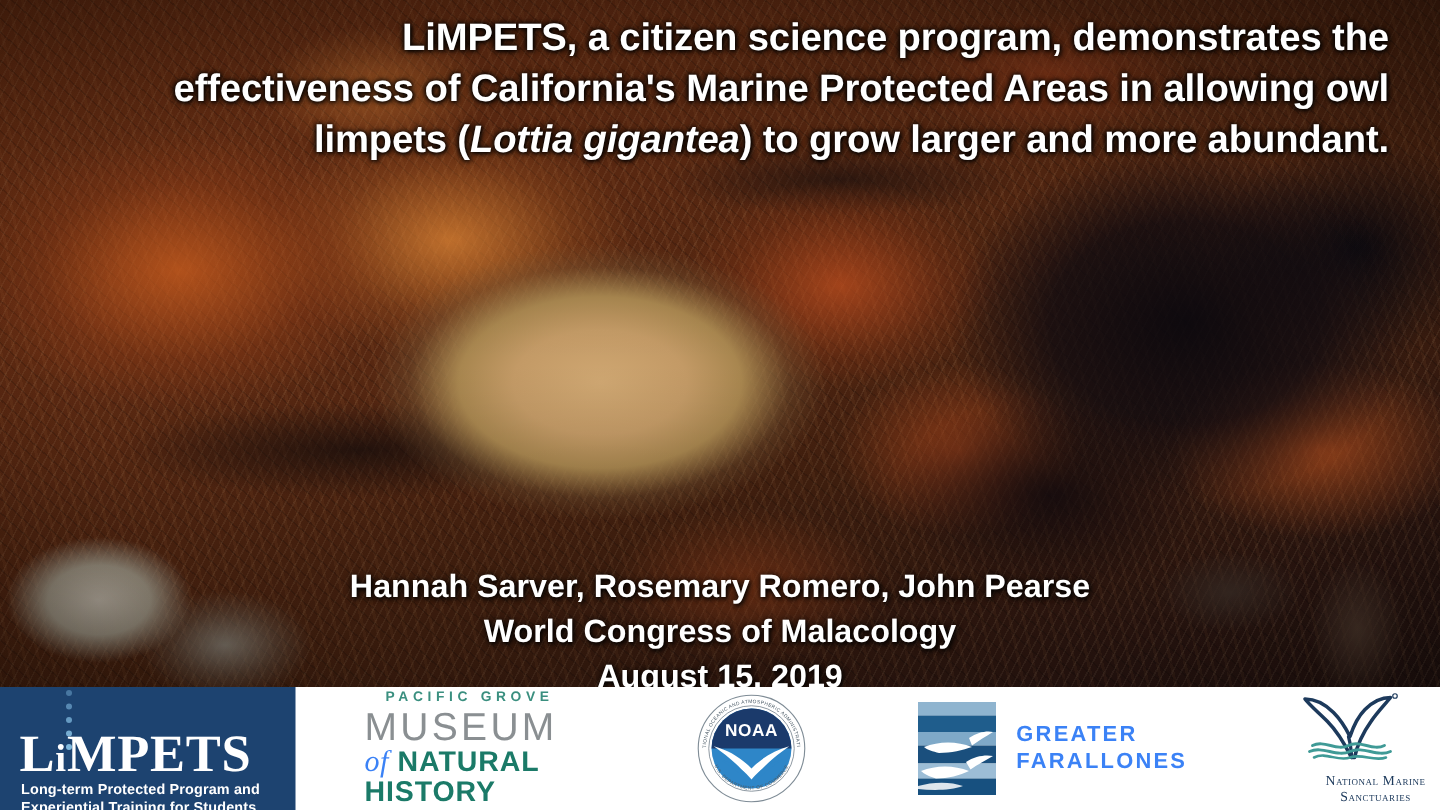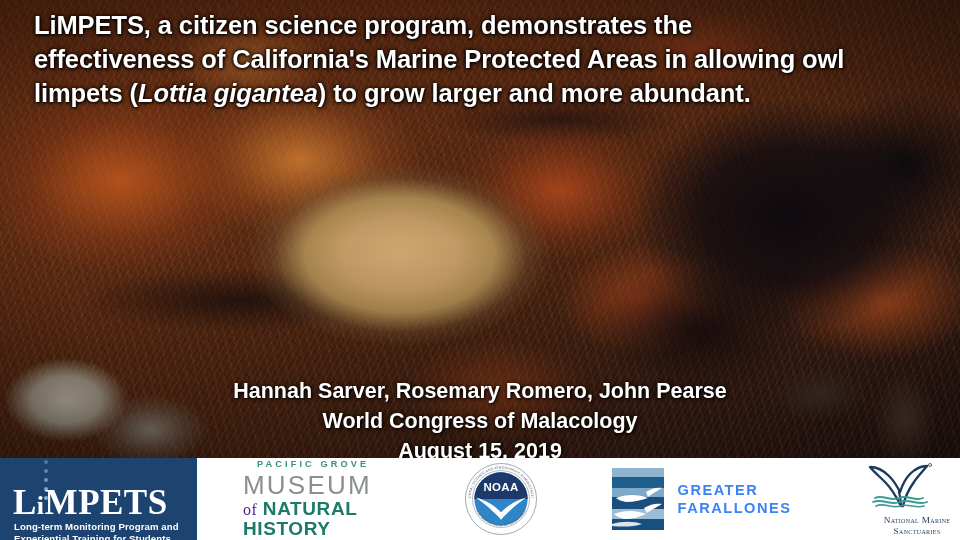--- a/index.html
+++ b/index.html
@@ -65,21 +65,21 @@
       radial-gradient(ellipse 760px 430px at 480px 250px, rgba(0,0,0,0) 55%, rgba(0,0,0,0.42) 100%),
       linear-gradient(to bottom, rgba(0,0,0,0.30) 0%, rgba(0,0,0,0.05) 22%, rgba(0,0,0,0.0) 45%, rgba(0,0,0,0.22) 88%, rgba(0,0,0,0.35) 100%);
   }
 
   
   .title {
     position: absolute;
     left: 34px;
     right: 34px;
     top: 8px;
-    text-align: left;
+    text-align: right;
     color: #ffffff;
     font-size: 25.5px;
     font-weight: bold;
     line-height: 34px;
     letter-spacing: -0.1px;
     text-shadow:
       0 0 5px rgba(0,0,0,0.85),
       1px 1px 3px rgba(0,0,0,0.9),
       -1px 0 3px rgba(0,0,0,0.6);
   }
@@ -189,23 +189,24 @@
     font-weight: normal;
     margin-bottom: 1px;
   }
   .pgmnh .l3 {
     font-size: 19px;
     letter-spacing: 0.4px;
     margin-bottom: 1px;
     white-space: nowrap;
   }
   .pgmnh .l3 .of {
-    color: #4c1d95;
+    color: #3b82f6;
     font-family: "Liberation Serif", serif;
-    font-size: 16px;
+    font-style: italic;
+    font-size: 20px;
   }
   .pgmnh .l3 .nat { color: #1b7a68; font-weight: bold; letter-spacing: 0.6px; }
   .pgmnh .l4 {
     color: #1b7a68;
     font-size: 19px;
     font-weight: bold;
     letter-spacing: 0.6px;
   }
 
   
@@ -260,21 +261,21 @@
     <div class="limpets-panel">
       <div class="limpets-dots">
         <i></i>
           <i></i>
           <i></i>
           <i></i>
           <i></i>
       </div>
       <div class="limpets-word"><span>L</span><span class="lowi">i</span><span>MPETS</span></div>
       <div class="limpets-tag">
-        <div>Long-term Monitoring Program and</div>
+        <div>Long-term Protected Program and</div>
         <div>Experiential Training for Students</div>
       </div>
     </div>
 
     <div class="logo-cell">
       <div class="pgmnh">
         <div class="l1">PACIFIC GROVE</div>
         <div class="l2">MUSEUM</div>
         <div class="l3"><span class="of">of</span> <span class="nat">NATURAL</span></div>
         <div class="l4">HISTORY</div>

